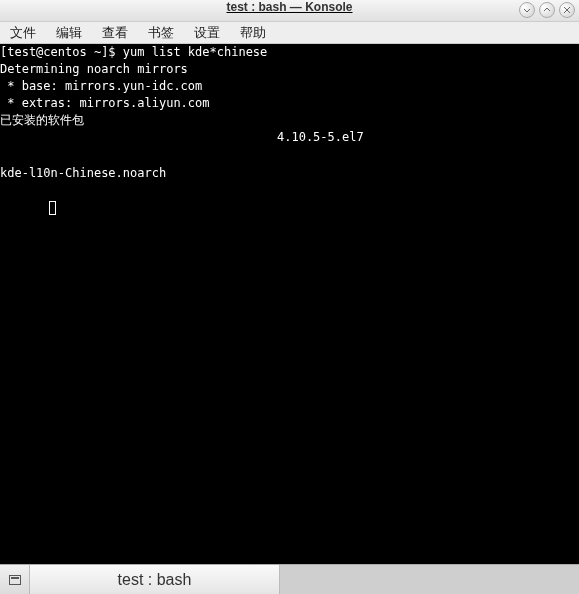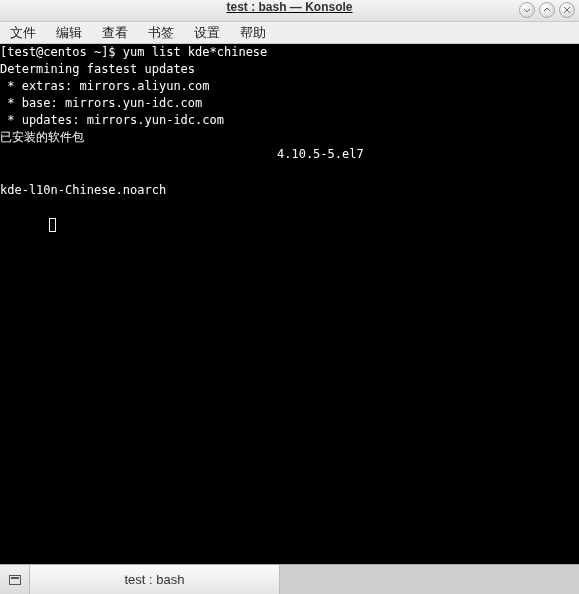--- a/index.html
+++ b/index.html
@@ -95,21 +95,21 @@
       align-items: center;
       justify-content: center;
       border-right: 1px solid #bbb;
       cursor: pointer;
     }
     .tab {
       width: 250px;
       display: flex;
       align-items: center;
       justify-content: center;
-      font-size: 13px;
+      font-size: 16px;
       color: #333;
       background: linear-gradient(to bottom, #fafafa, #e5e5e5);
       border-right: 1px solid #bbb;
       cursor: pointer;
     }
     .tabbar-rest { flex: 1; background: #cfcfcf; }
     .tab-icon-rect {
       width: 12px;
       height: 10px;
       border: 1px solid #555;
@@ -151,24 +151,23 @@
   <div class="menu-item">文件</div>
   <div class="menu-item">编辑</div>
   <div class="menu-item">查看</div>
   <div class="menu-item">书签</div>
   <div class="menu-item">设置</div>
   <div class="menu-item">帮助</div>
 </div>
 
 <div class="terminal">
   <div class="t-line">[test@centos ~]$ yum list kde*chinese</div>
-  <div class="t-line">Determining fastest updates</div>
+  <div class="t-line">Determining noarch mirrors</div>
+  <div class="t-line"> * base: mirrors.yun-idc.com</div>
   <div class="t-line"> * extras: mirrors.aliyun.com</div>
-  <div class="t-line"> * base: mirrors.yun-idc.com</div>
-  <div class="t-line"> * updates: mirrors.yun-idc.com</div>
   <div class="t-line">已安装的软件包</div>
   <div class="t-line pkg-line">
     <span class="pkg-name">kde-l10n-Chinese.noarch</span>
     <span class="pkg-version">4.10.5-5.el7</span>
   </div>
   <div class="t-line">
     <span class="cursor"></span>
   </div>
 </div>
 

